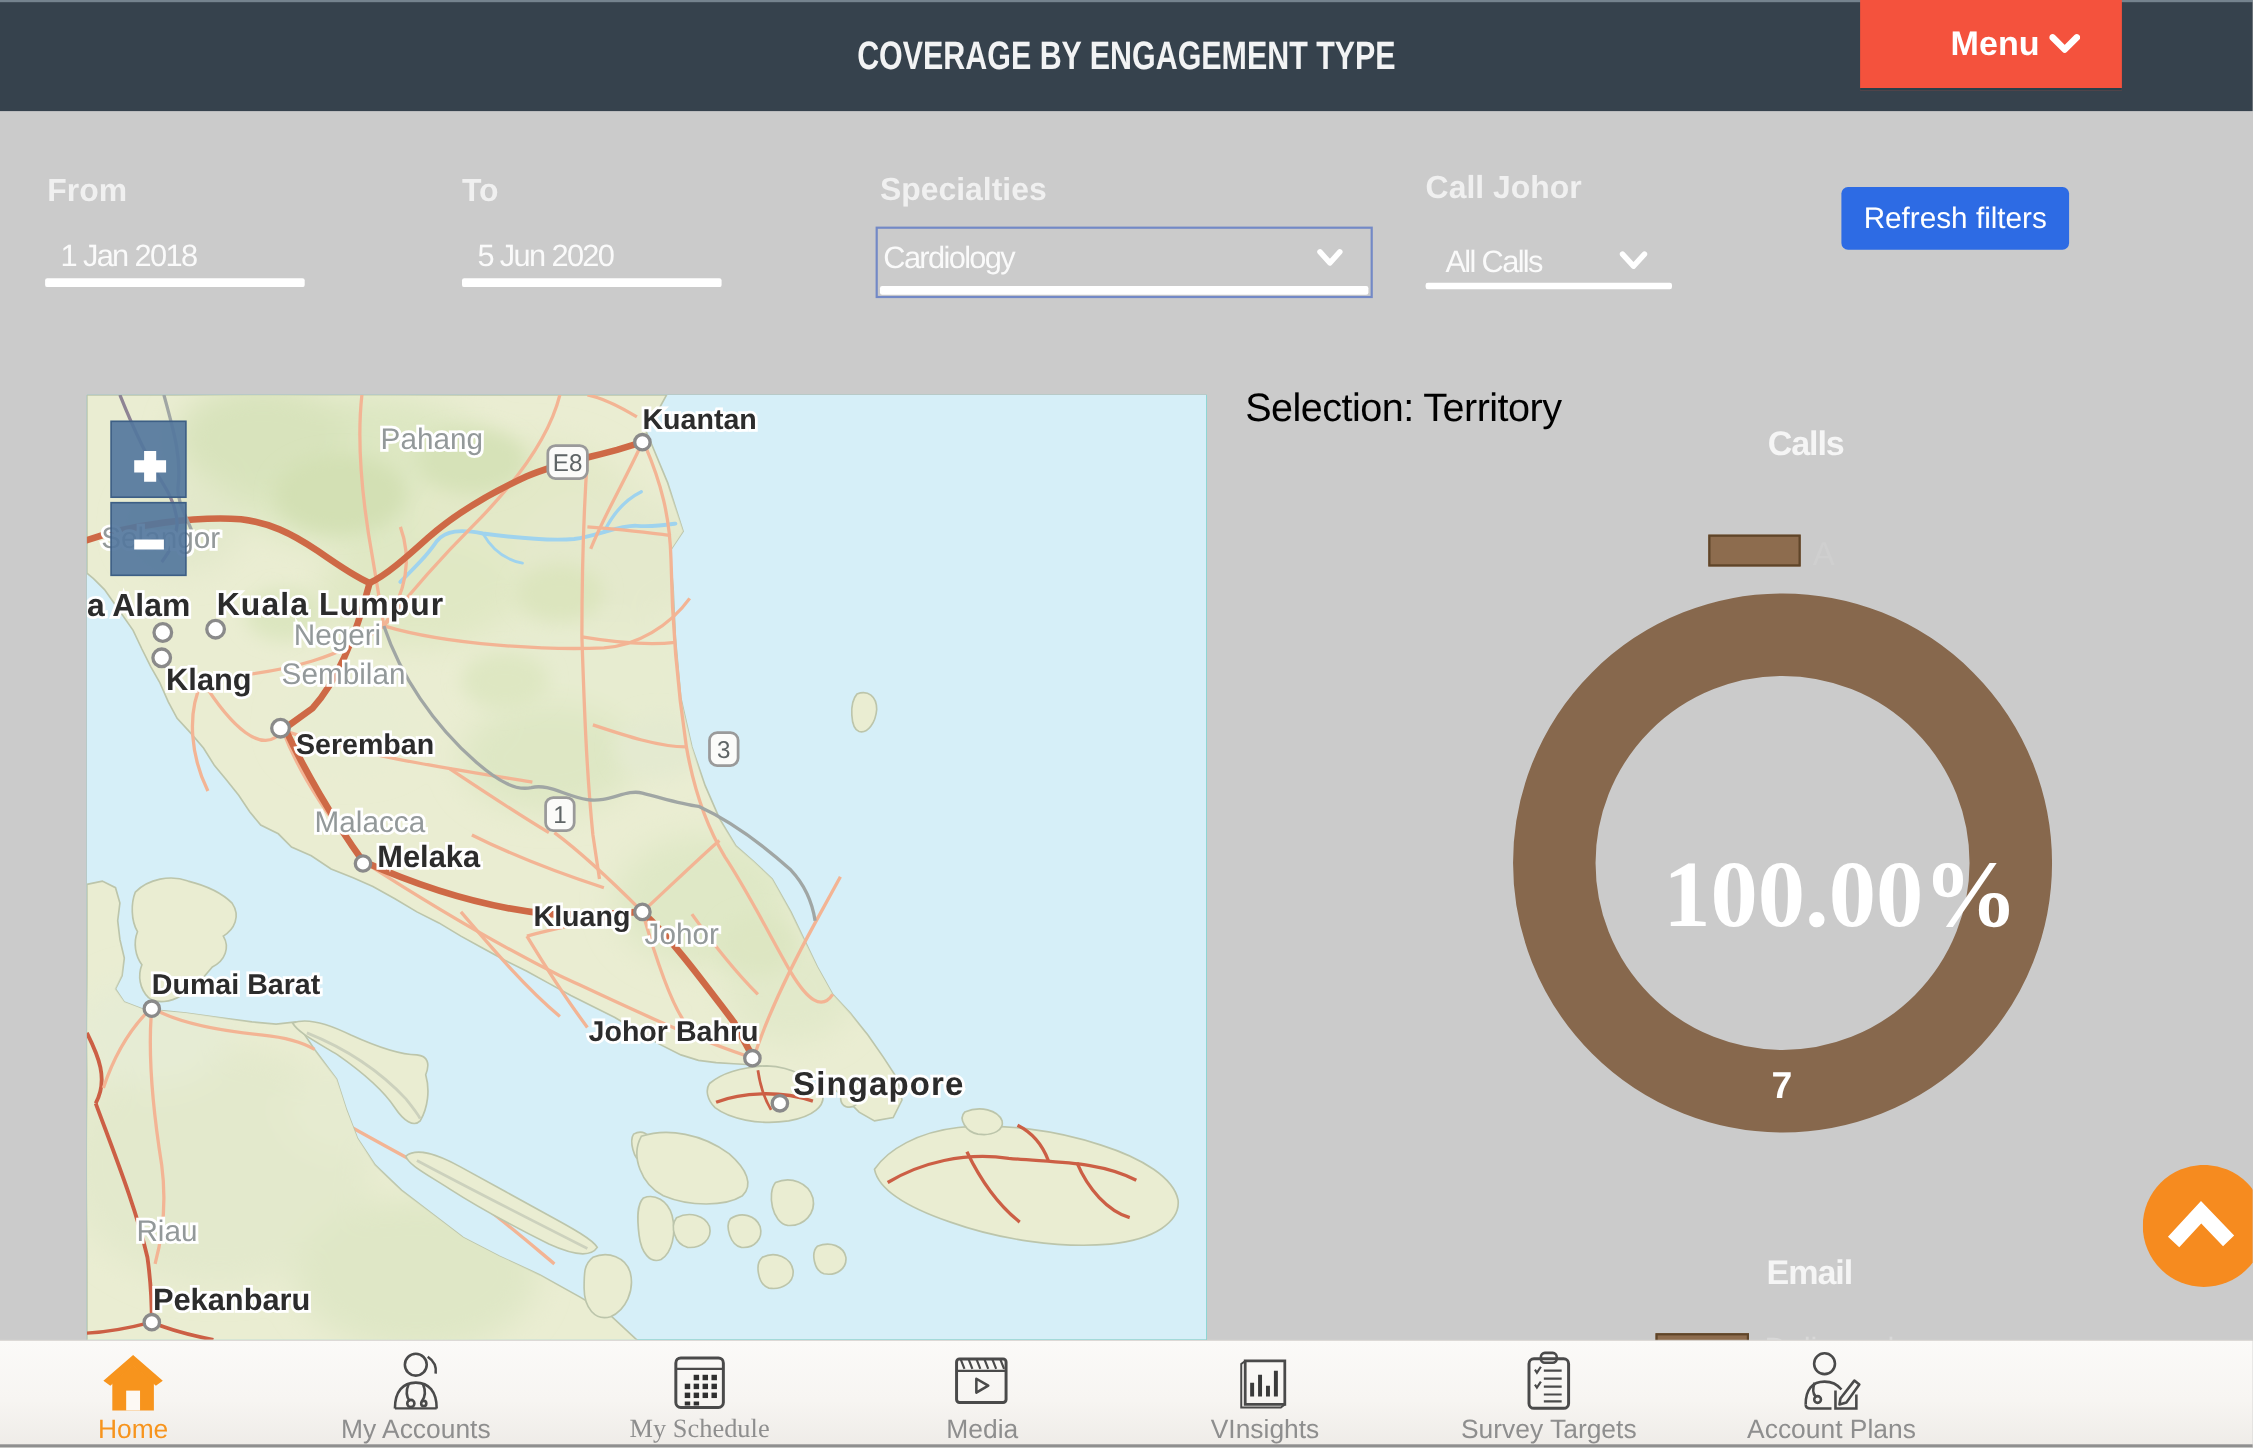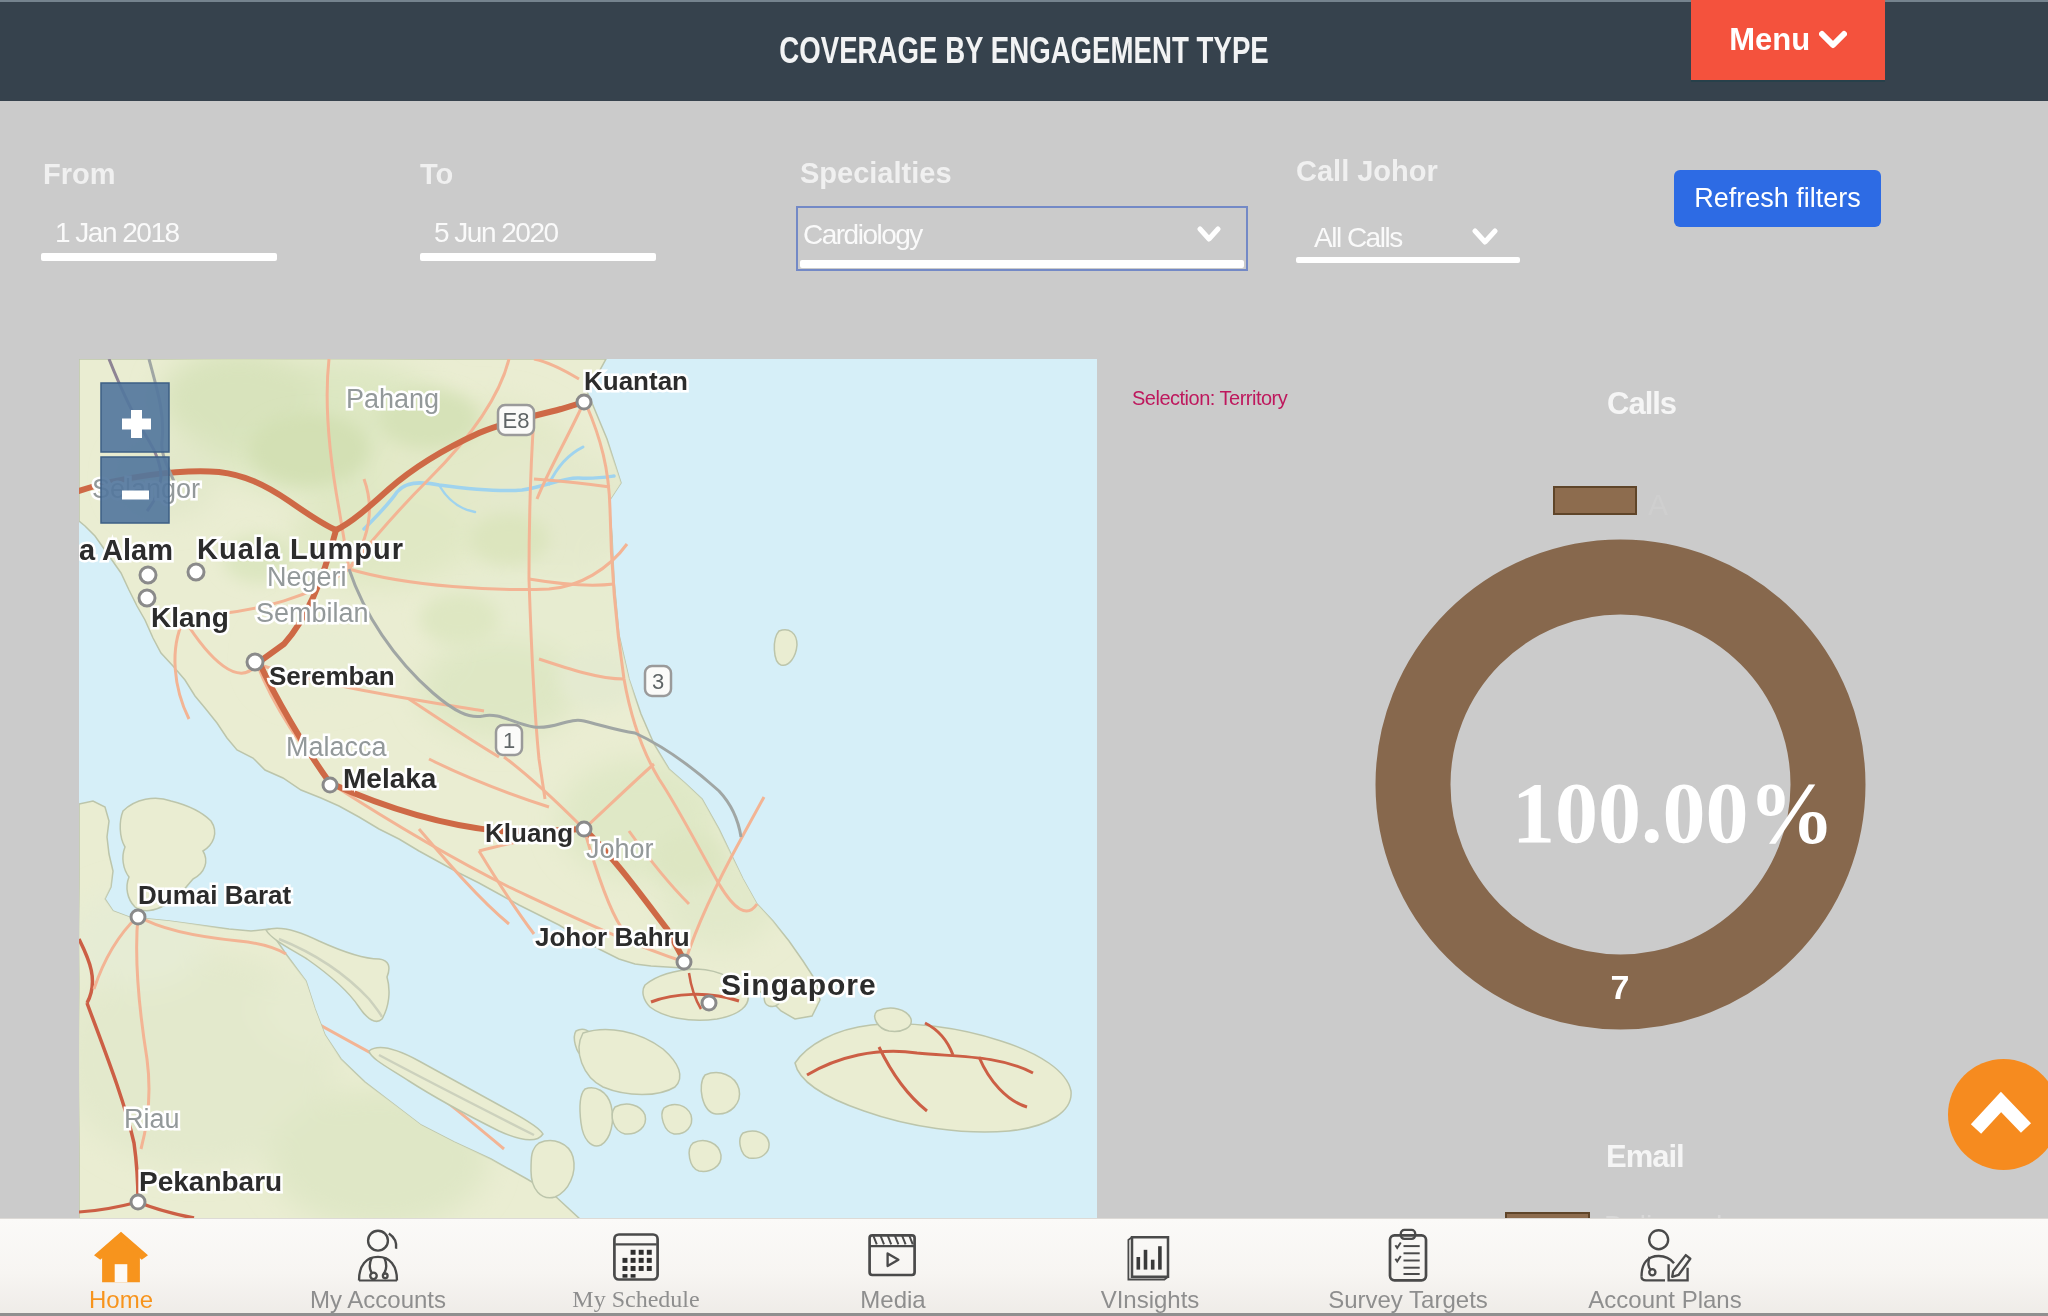--- a/index.html
+++ b/index.html
@@ -5,30 +5,30 @@
   html,body{margin:0;padding:0;}
   body{width:2048px;height:1316px;position:relative;overflow:hidden;
        background:#cbcbcb;font-family:"Liberation Sans",sans-serif;}
   .abs{position:absolute;}
   
   #hdr{left:0;top:0;width:2048px;height:101px;background:#36424d;}
   #hdr h1{margin:0;text-align:center;line-height:101px;font-size:36px;font-weight:bold;
           letter-spacing:0;color:#f2f3f4;transform:scaleX(0.768);}
   #menuBtn{left:1691px;top:0;width:194px;height:80px;background:#f4523d;color:#fff;
            display:flex;align-items:center;justify-content:center;font-size:31px;font-weight:bold;
-           border-bottom:2px solid #27404a;}
+           border-bottom:2px solid #27404a;padding-left:44px;}
   
   .flabel{color:#f0f0f0;font-weight:bold;font-size:29px;}
   .fvalue{color:#fafafa;font-size:28px;letter-spacing:-1.5px;}
   .uline{background:#fff;height:8px;border-radius:2px;}
   #specBox{left:796px;top:206px;width:448px;height:61px;border:2px solid #7389c6;}
   #refreshBtn{left:1674px;top:170px;width:207px;height:57px;background:#2d6be4;border-radius:6px;
               color:#fff;font-size:27px;display:flex;align-items:center;justify-content:center;}
   
-  .gtext{color:#be185d;font-size:20px;letter-spacing:-0.5px;margin-top:37px;}
+  .gtext{color:#000000;font-size:36px;letter-spacing:-0.5px;}
   .wtitle{color:#f5f5f5;font-weight:bold;font-size:31px;letter-spacing:-1px;}
   
   #nav{left:0;top:1218px;width:2048px;height:98px;
        background:linear-gradient(180deg,#fbfaf8 0%,#f7f5f2 55%,#eeebe7 100%);
        border-top:1px solid #dddad6;}
   #nav .item{position:absolute;top:0;width:240px;height:98px;text-align:center;}
   #nav .lbl{position:absolute;top:67px;width:100%;font-size:24px;color:#8e8e8e;}
   #botline{left:0;top:1313px;width:2048px;height:3px;background:#8f8f8f;}
 </style>
 </head>

